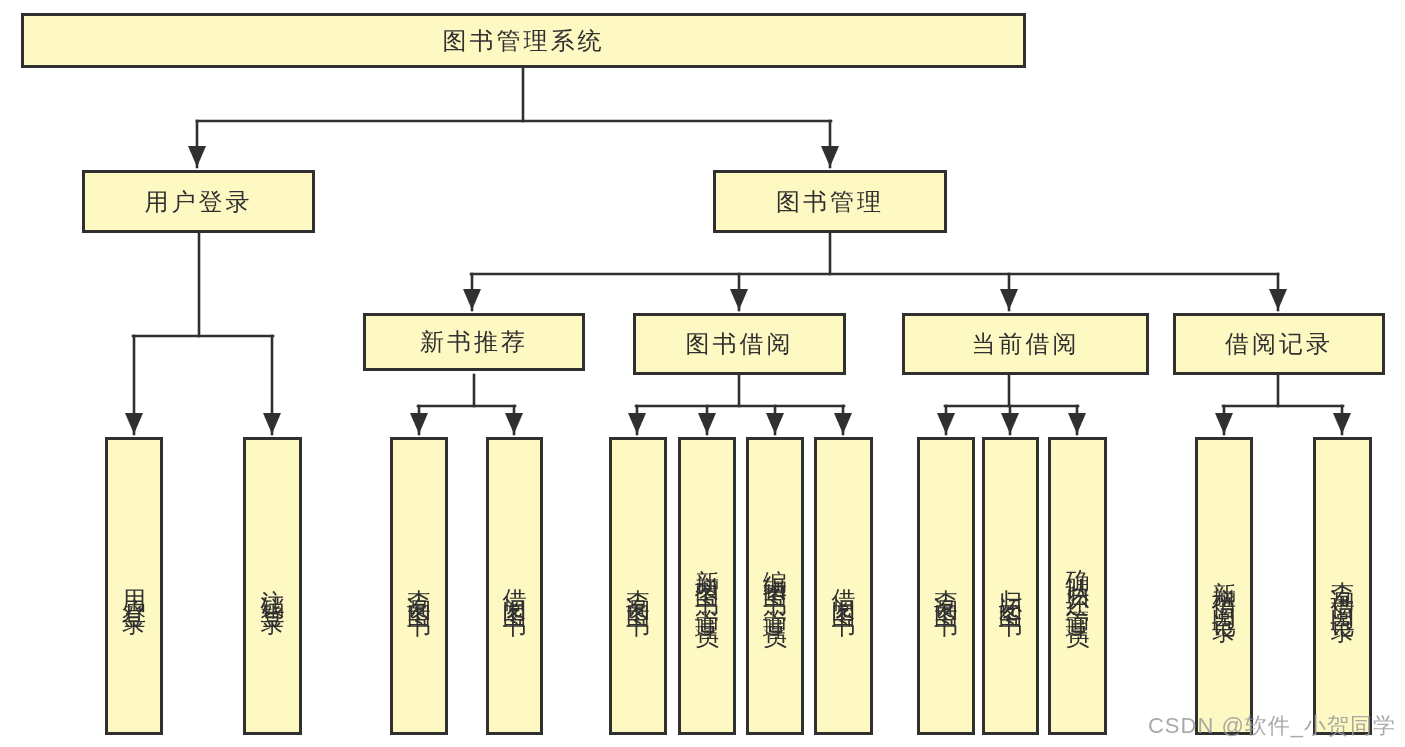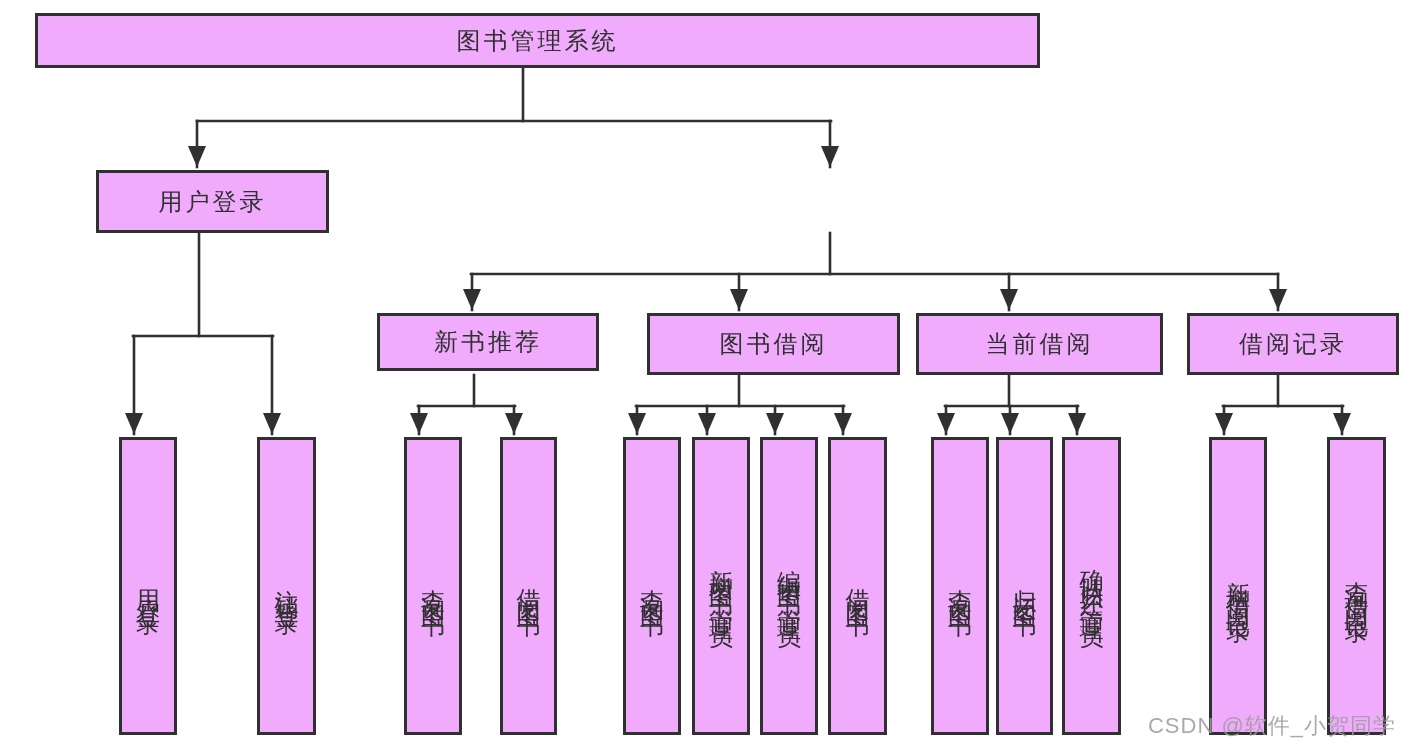--- a/index.html
+++ b/index.html
@@ -26,26 +26,25 @@
   .connectors path {
     stroke: #303030;
     stroke-width: 2.6;
     fill: none;
     stroke-linecap: square;
   }
   .box {
     position: absolute;
     box-sizing: border-box;
     border: 3px solid #303030;
-    background: #f0abfc;
+    background: #fef9c3;
     color: #303030;
     display: flex;
     align-items: center;
     justify-content: center;
-    margin-left: 14px;
   }
   .box.h span {
     font-size: 24px;
     letter-spacing: 3px;
     line-height: 1;
     white-space: nowrap;
   }
   .box.v span {
     writing-mode: vertical-rl;
     text-orientation: mixed;
@@ -121,25 +120,28 @@
     <path d="M1342 406 V434" marker-end="url(#ah)"></path>
   </svg>
 
   <div class="box h" style="left:21px;top:13px;width:1005px;height:55px">
     <span>图书管理系统</span>
   </div>
 
   <div class="box h" style="left:82px;top:170px;width:233px;height:63px">
     <span>用户登录</span>
   </div>
+  <div class="box h" style="left:713px;top:170px;width:234px;height:63px">
+    <span>图书管理</span>
+  </div>
 
   <div class="box h" style="left:363px;top:313px;width:222px;height:58px">
     <span>新书推荐</span>
   </div>
-  <div class="box h" style="left:633px;top:313px;width:253px;height:62px">
+  <div class="box h" style="left:633px;top:313px;width:213px;height:62px">
     <span>图书借阅</span>
   </div>
   <div class="box h" style="left:902px;top:313px;width:247px;height:62px">
     <span>当前借阅</span>
   </div>
   <div class="box h" style="left:1173px;top:313px;width:212px;height:62px">
     <span>借阅记录</span>
   </div>
 
   <div class="box v" style="left:105px;top:437px;width:58px;height:298px">

